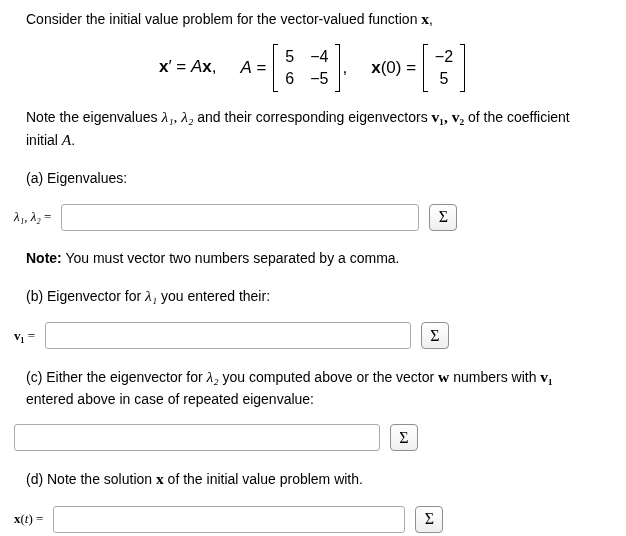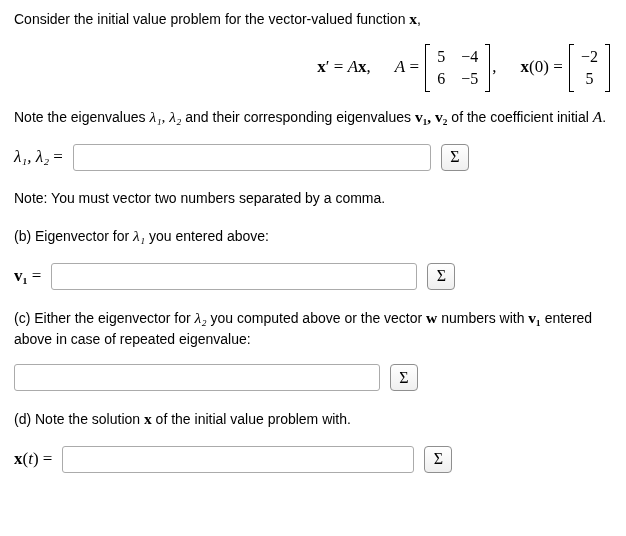--- a/index.html
+++ b/index.html
@@ -3,53 +3,53 @@
 <meta charset="utf-8">
 <style>
   * { box-sizing: border-box; }
   html, body { margin: 0; padding: 0; background: #ffffff; }
   body {
     width: 626px; min-height: 536px;
     font-family: "Liberation Sans", "DejaVu Sans", sans-serif;
     font-size: 14px; color: #000;
   }
   .page { padding: 8px 14px 12px 14px; }
-  p { margin: 0; }
+  p { margin: 12px; }
   .line { margin-top: 14px; line-height: 1.45; }
-  b { font-weight: 400; }
+  b { font-weight: 700; }
 
   
   .math { font-family: "Liberation Serif", "DejaVu Serif", serif; font-size: 15.5px; }
   .mit  { font-style: italic; }
   .mbf  { font-weight: 700; }
 
   
   .display {
-    text-align: right; margin: 14px 0 12px 0;
-    font-family: Liberation Serif, serif;
+    text-align: center; margin: 14px 0 12px 0;
+    font-family: Liberation Sans, sans-serif;
     font-size: 17px; line-height: 1.2;
   }
   .grp { white-space: nowrap; }
   .gap { margin-left: 24px; }
 
   
   .mat { display: inline-flex; align-items: center; vertical-align: middle; margin: 0 2px; }
   .br  { align-self: stretch; width: 5px; }
   .br-l { border-left: 1.5px solid #000; border-top: 1.5px solid #000; border-bottom: 1.5px solid #000; }
   .br-r { border-right: 1.5px solid #000; border-top: 1.5px solid #000; border-bottom: 1.5px solid #000; }
   .cells { display: grid; padding: 3px 7px; row-gap: 2px; column-gap: 16px; line-height: 1.25; font-size: 16px; }
   .cells-2 { grid-template-columns: auto auto; }
   .cell   { justify-self: end; }
   .cell-c { justify-self: center; }
 
   
   .arow { display: flex; align-items: center; gap: 10px; margin: 15px 0 17px 0; }
   .alabel {
     font-family: "Liberation Serif", "DejaVu Serif", serif;
-    font-size: 17px; white-space: nowrap;
+    font-size: 13px; white-space: nowrap;
   }
   .ainput {
     height: 27px; border: 1px solid #ababab; border-radius: 3px;
     padding: 0 7px; background: #fff; color: #000;
     font-family: "Liberation Sans", "DejaVu Sans", sans-serif; font-size: 13px;
   }
   .w-a { width: 358px; } .w-b { width: 366px; } .w-c { width: 366px; } .w-d { width: 352px; }
   .sbtn {
     width: 28px; height: 27px; padding: 0;
     display: inline-flex; align-items: center; justify-content: center;
@@ -81,34 +81,35 @@
         </span><span>,</span></span><span class="grp gap"><span class="mbf">x</span><span>(0)</span><span> = </span><span class="mat">
           <span class="br br-l"></span>
           <span class="cells">
             <span class="cell-c">−2</span>
             <span class="cell-c">5</span>
           </span>
           <span class="br br-r"></span>
         </span></span>
   </div>
 
-  <p class="line"><span>Note the eigenvalues </span><span class="math mit">λ₁, λ₂</span><span> and their corresponding eigenvalues </span><span class="math mbf">v₁, v₂</span><span> of the coefficient initial </span><span class="math mit">A</span><span>.</span></p>
+  <p class="line"><span>Note the eigenvalues </span><span class="math mit">λ₁, λ₂</span><span> and their corresponding eigenvectors </span><span class="math mbf">v₁, v₂</span><span> of the coefficient initial </span><span class="math mit">A</span><span>.</span></p>
 
+  <p class="line sect">(a) Eigenvalues:</p>
 
   <div class="arow">
     <span class="alabel"><span class="mit">λ₁, λ₂</span><span> =</span></span>
     <input type="text" class="ainput w-a" value="" style="">
     <button type="button" class="sbtn">
         <span>Σ</span>
       </button>
   </div>
 
   <p class="line note-line"><b>Note:</b><span> You must vector two numbers separated by a comma.</span></p>
 
-  <p class="line sect"><span>(b) Eigenvector for </span><span class="math mit">λ₁</span><span> you entered above:</span></p>
+  <p class="line sect"><span>(b) Eigenvector for </span><span class="math mit">λ₁</span><span> you entered their:</span></p>
 
   <div class="arow">
     <span class="alabel"><span class="mbf">v₁</span><span> =</span></span>
     <input type="text" class="ainput w-b" value="" style="">
     <button type="button" class="sbtn">
         <span>Σ</span>
       </button>
   </div>
 
   <p class="line sect"><span>(c) Either the eigenvector for </span><span class="math mit">λ₂</span><span> you computed above or the vector </span><span class="math mbf">w</span><span> numbers with </span><span class="math mbf">v₁</span><span> entered above in case of repeated eigenvalue:</span></p>

